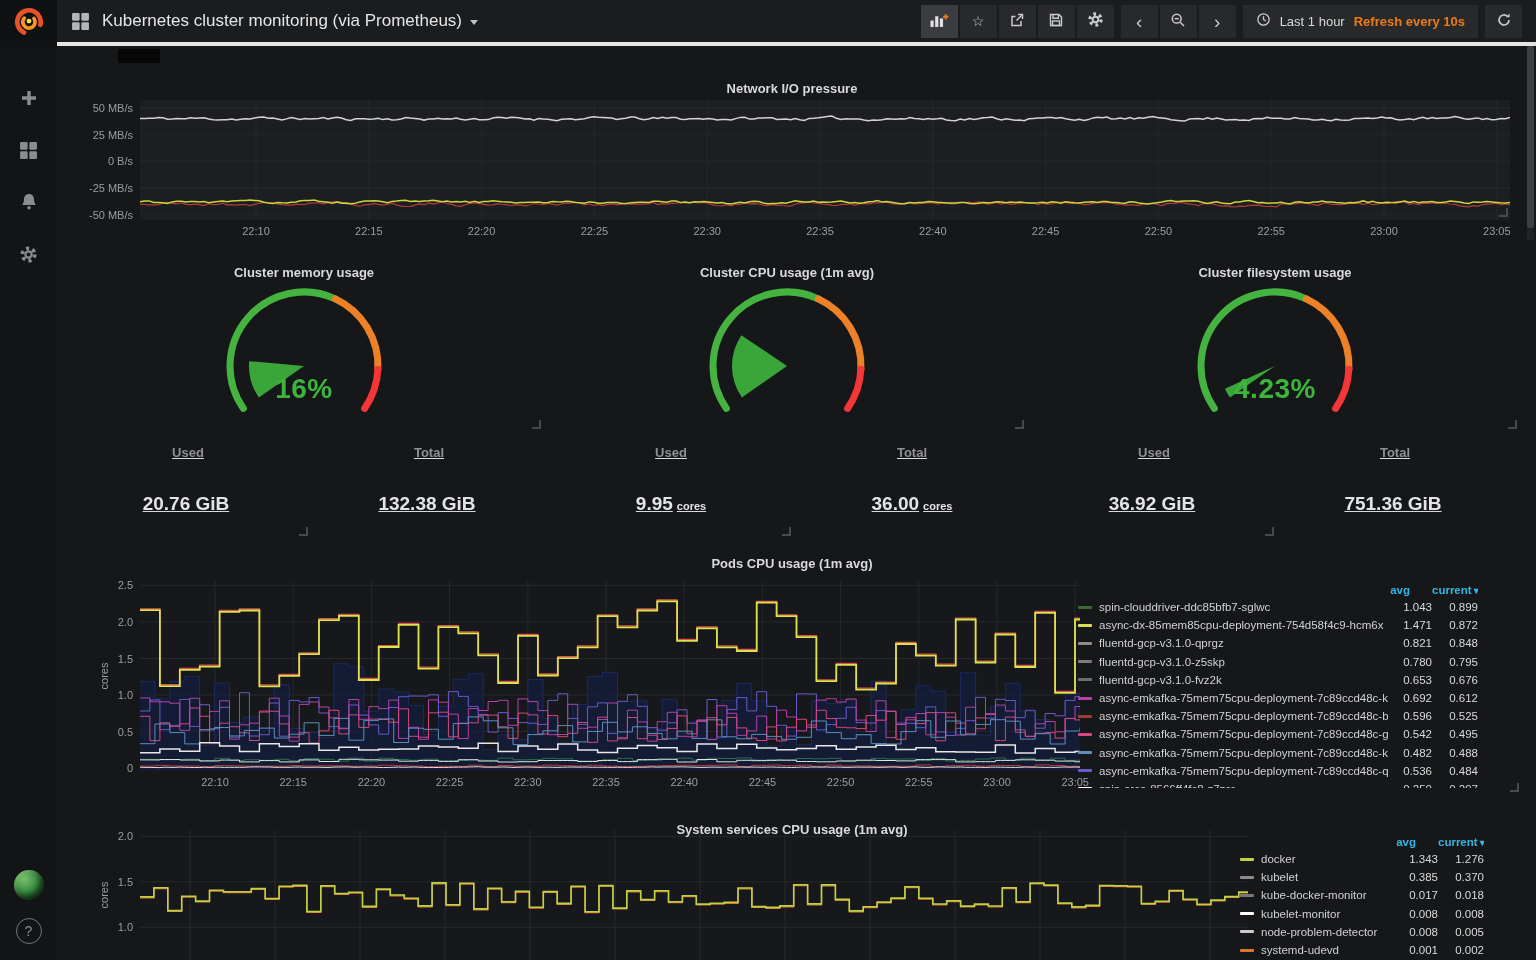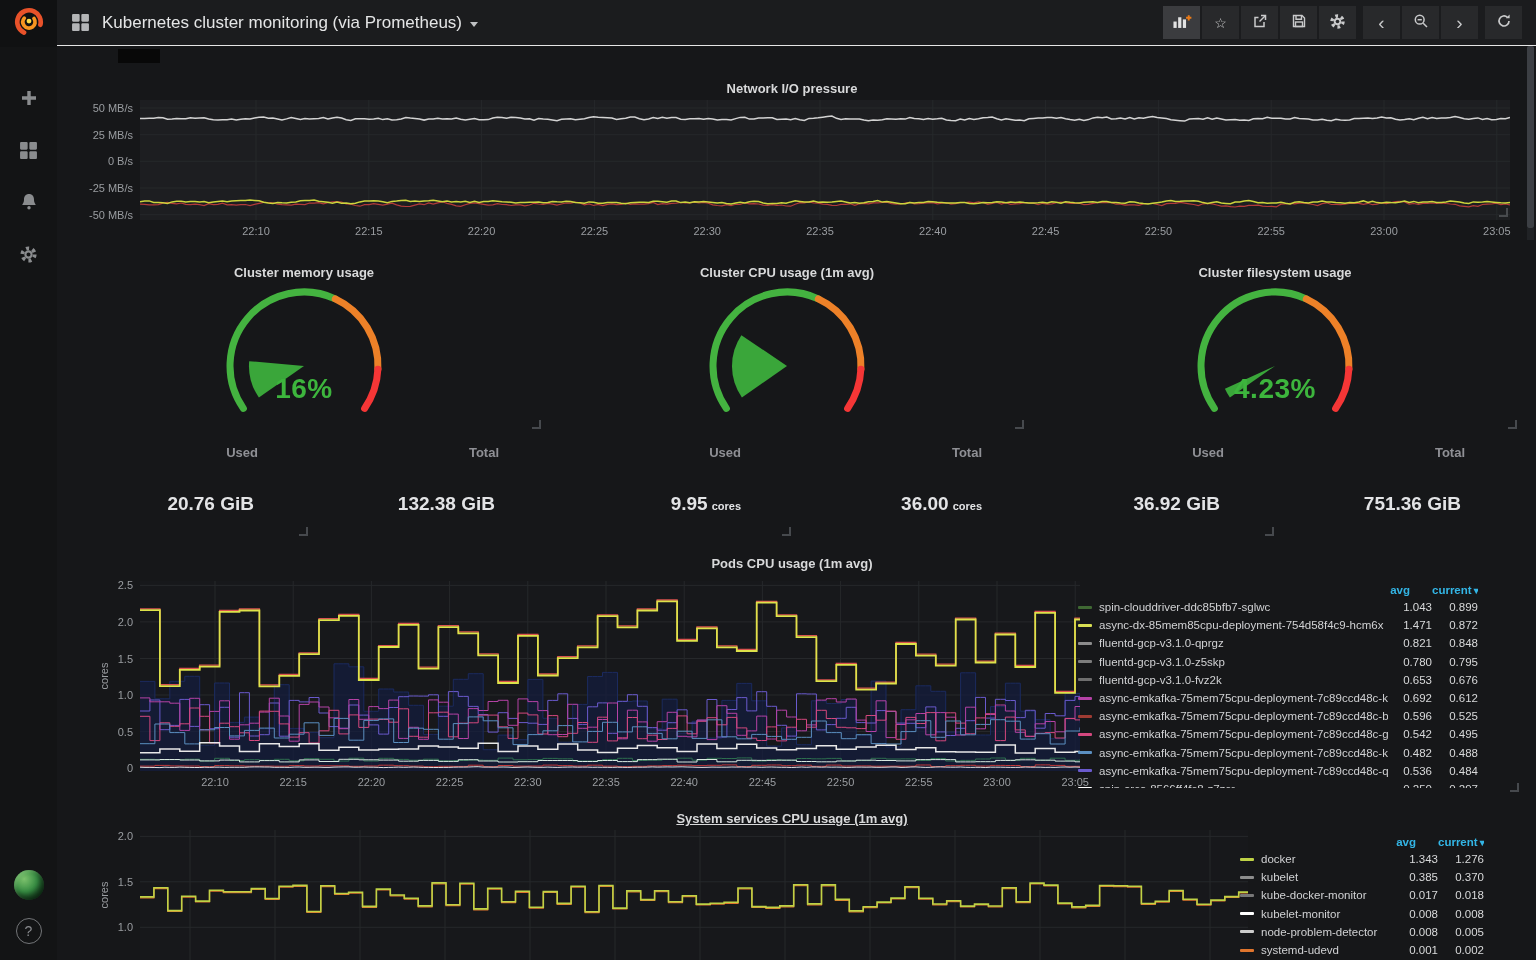--- a/index.html
+++ b/index.html
@@ -11,21 +11,21 @@
   .logo-box{width:57px;height:47px;display:flex;align-items:center;justify-content:center;background:#101112;}
   .side-icons{margin-top:38px;display:flex;flex-direction:column;gap:22px;align-items:center;}
   .side-btn{width:36px;height:30px;display:flex;align-items:center;justify-content:center;cursor:pointer;opacity:.85;}
   .side-bottom{margin-top:auto;margin-bottom:14px;display:flex;flex-direction:column;gap:16px;align-items:center;}
   .avatar{width:30px;height:30px;border-radius:50%;
     background:radial-gradient(circle at 34% 30%,#8fe07c,#3da24b 45%,#1c5f2a 75%,#123d1c);
     box-shadow:inset -3px -4px 6px rgba(0,0,0,.55), inset 2px 2px 3px rgba(190,255,170,.35);}
   .help-circ{width:24px;height:24px;border-radius:50%;border:1.5px solid #85878a;color:#9d9fa3;
     font-size:14px;display:flex;align-items:center;justify-content:center;}
   
-  .navbar{position:absolute;left:57px;top:0;right:0;height:46px;background:#1b1c1e;border-bottom:1px solid #e5e5e5;
+  .navbar{position:absolute;left:57px;top:0;right:0;height:46px;background:#1b1c1e;border-bottom:4px solid #e5e5e5;
     display:flex;align-items:center;padding:0 14px;box-sizing:border-box;z-index:20;}
   .nav-grid{margin-right:12px;display:flex;align-items:center;}
   .nav-title{font-size:17px;color:#e4e5e6;white-space:nowrap;cursor:pointer;display:flex;align-items:center;gap:8px;}
   .caret-down{width:0;height:0;border-left:4px solid transparent;border-right:4px solid transparent;border-top:5px solid #bfc1c3;margin-top:3px;}
   .toolbar{margin-left:auto;display:flex;align-items:center;gap:7px;}
   .tb-group{display:flex;gap:2px;}
   .tb-btn{height:33px;min-width:37px;background:#28292b;display:flex;align-items:center;justify-content:center;
     color:#c9cacb;font-size:14px;cursor:pointer;}
   .tb-btn.active{background:#3b3c3f;}
   .chev{font-size:19px;color:#c9cacb;line-height:1;padding:0 4px;}
@@ -33,21 +33,21 @@
   .tp-range{color:#d8d9da;}
   .tp-refresh{color:#eb7b18;font-weight:700;}
   
   .panel{position:absolute;}
   .panel-title{position:absolute;left:0;right:0;text-align:center;font-size:13px;font-weight:700;color:#d8d9da;cursor:pointer;z-index:5;}
   .chart-box{position:absolute;inset:0;margin-left:20px;}
   .blackbox{position:absolute;left:118px;top:49px;width:42px;height:14px;background:#080808;}
   
   .gauge-svg{position:absolute;top:26px;left:0;width:100%;height:150px;display:flex;justify-content:center;}
   .gauge-pct{position:absolute;top:118px;left:0;width:100%;text-align:center;font-size:28px;font-weight:700;color:#3db53d;letter-spacing:.5px;}
-  .stat-col{position:absolute;width:140px;text-align:right;}
+  .stat-col{position:absolute;width:140px;text-align:center;text-decoration:underline;}
   .stat-label{font-size:13px;font-weight:700;color:#8f9095;}
   .stat-value{font-size:19px;font-weight:700;color:#e3e4e6;margin-top:33px;}
   .stat-suffix{font-size:11px;font-weight:700;margin-left:4px;}
   
   .legend{position:absolute;overflow:hidden;font-size:11.5px;}
   .lg-head{display:flex;align-items:center;height:16px;color:#33b5e5;font-weight:700;gap:22px;}
   .lg-row{display:flex;align-items:center;height:18.2px;cursor:pointer;}
   .lg-swatch{width:14px;height:3px;border-radius:1px;margin-right:7px;flex:none;}
   .lg-name{color:#d0d1d3;white-space:nowrap;overflow:hidden;flex:1;}
   .lg-avg{width:44px;text-align:right;flex:none;}
@@ -187,20 +187,30 @@
             <svg width="16" height="16" viewBox="0 0 16 16" fill="none" stroke="#c9cacb" stroke-width="1.5">
                 <circle cx="6.7" cy="6.7" r="4.4"></circle>
                 <path d="M4.6 6.7h4.2"></path>
                 <path d="M10.2 10.2L14 14"></path>
               </svg>
           </span>
         </div>
         <div class="tb-btn">
           <span class="chev">›</span>
         </div>
+      </div>
+      <div class="timepicker">
+        <span>
+          <svg width="15" height="15" viewBox="0 0 16 16" fill="none" stroke="#c9cacb" stroke-width="1.4">
+              <circle cx="8" cy="8" r="6"></circle>
+              <path d="M8 4.5V8l2.4 1.6"></path>
+            </svg>
+        </span>
+        <span class="tp-range">Last 1 hour</span>
+        <span class="tp-refresh">Refresh every 10s</span>
       </div>
       <div class="tb-btn">
         <span>
           <svg width="16" height="16" viewBox="0 0 16 16">
               <path d="M13 8a5 5 0 1 1-1.6-3.7" fill="none" stroke="#c9cacb" stroke-width="1.7"></path>
               <path d="M13.6 1.6v3.6h-3.6z" fill="#c9cacb"></path>
             </svg>
         </span>
       </div>
     </div>
@@ -462,21 +472,21 @@
             <span class="lg-name">spin-orca-8566ff4fc8-z7zcr</span>
             <span class="lg-avg">0.250</span>
             <span class="lg-cur">0.297</span>
           </div>
         </div>
     </div>
     <div class="rz" style="right:2px;bottom:8px;"></div>
   </section>
 
   <section class="panel" style="left:63px;top:804px;width:1458px;height:156px;">
-    <div class="panel-title" style="top:7px;text-decoration:underline;">System services CPU usage (1m avg)</div>
+    <div class="panel-title" style="top:18px;">System services CPU usage (1m avg)</div>
     <div class="chart-box" id="system-chart"><svg width="1458" height="156" viewBox="0 0 1458 156">
           <defs>
             <clipPath id="clip-system">
               <rect x="57" y="26" width="1108" height="130"></rect>
             </clipPath>
           </defs>
           <rect x="57" y="26" width="1108" height="130" fill="#17181b"></rect>
           <line x1="57" y1="32.4" x2="1165" y2="32.4" stroke="#26282b" stroke-width="1"></line>
           <text x="50" y="36.4" text-anchor="end" font-size="11" fill="#9a9da1">2.0</text>
           <line x1="57" y1="77.8" x2="1165" y2="77.8" stroke="#26282b" stroke-width="1"></line>

